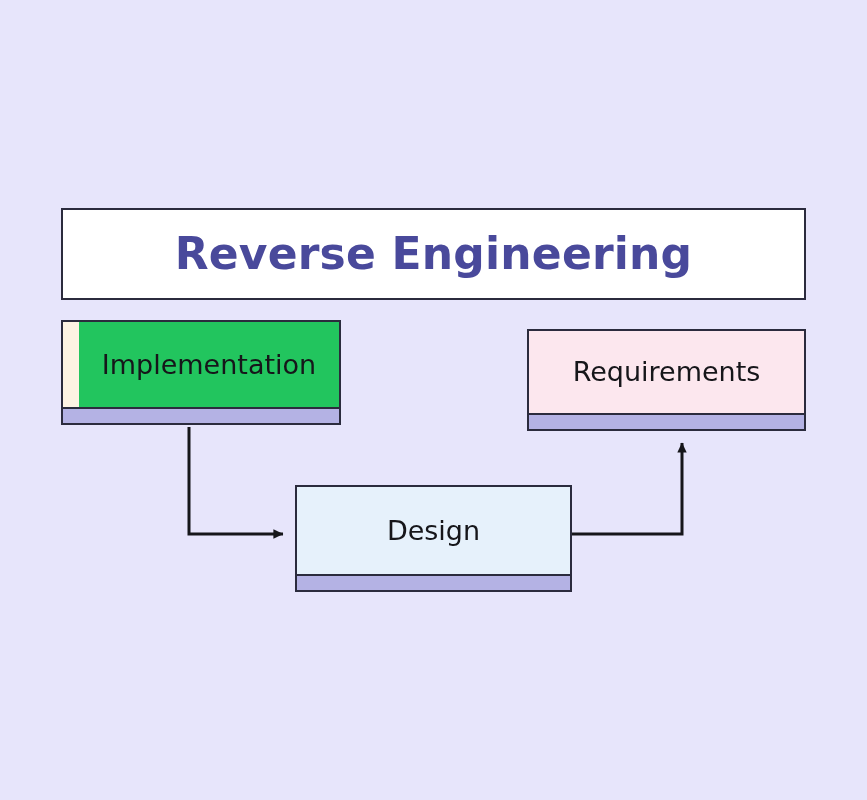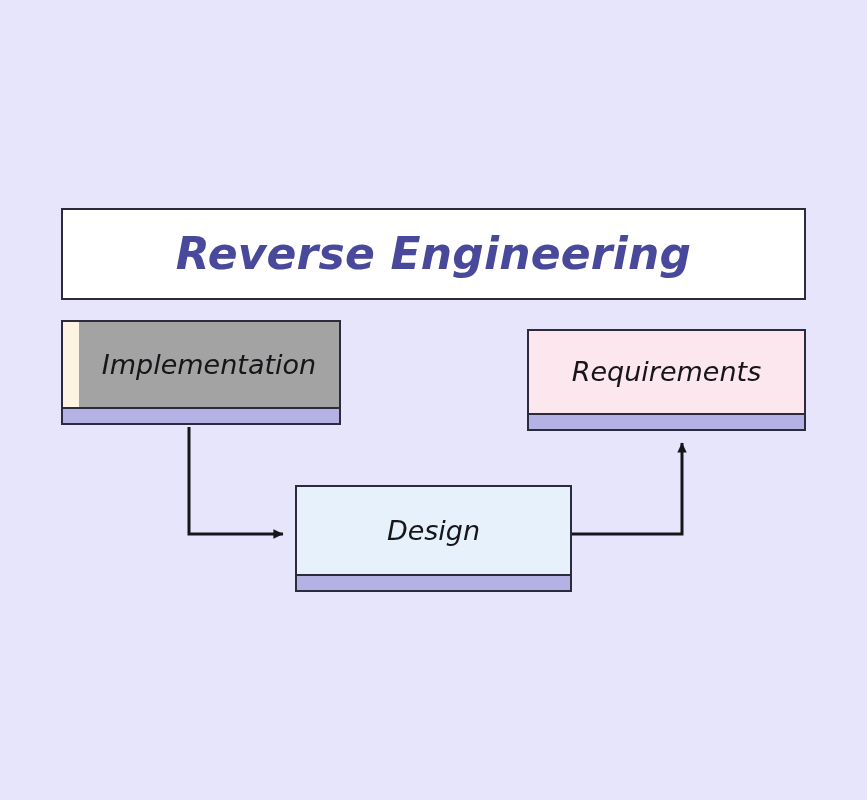--- a/index.html
+++ b/index.html
@@ -35,21 +35,20 @@
     align-items: center;
     justify-content: center;
     box-sizing: border-box;
   }
   .node .label {
     font-size: 27px;
     color: #16161a;
     font-weight: 400;
     line-height: 1.1;
     white-space: nowrap;
-    font-style: italic;
   }
   .node .accent-bar {
     flex: 0 0 auto;
     height: 16px;
     background: #b4b2e4;
     border-top: 2px solid #2b2b3d;
     box-sizing: border-box;
   }
 
   
@@ -70,21 +69,21 @@
   }
 
   
   #impl-box {
     left: 61px;
     top: 320px;
     width: 280px;
     height: 105px;
     background: #fdf3e3;
   }
-  #impl-box .body { background: #a3a3a3; margin-left: 16px; }
+  #impl-box .body { background: #22c55e; margin-left: 16px; }
 
   #req-box {
     left: 527px;
     top: 329px;
     width: 279px;
     height: 102px;
     background: #eab308;
   }
   #req-box .body { background: #fce7ee; }
 

